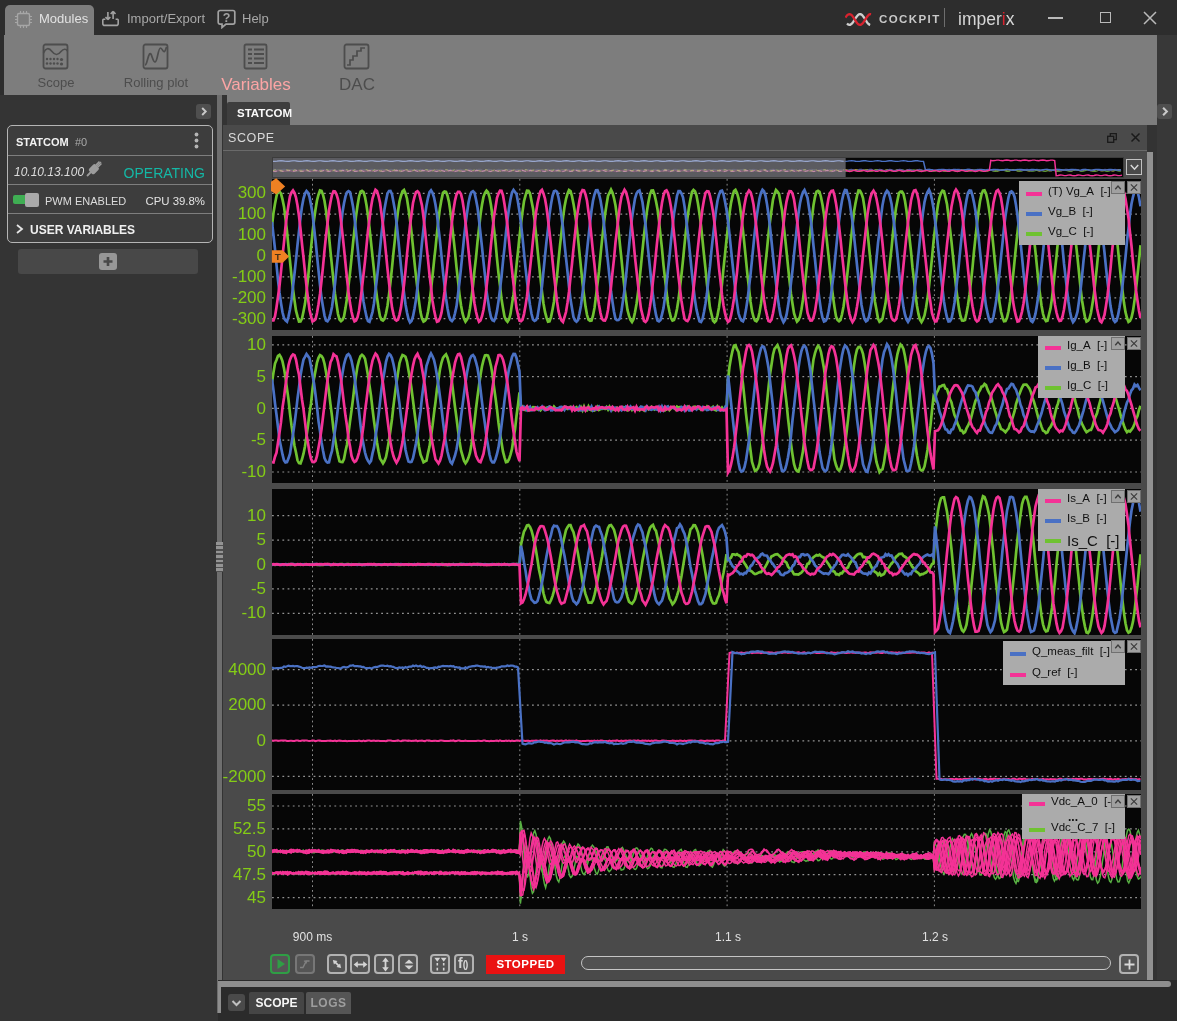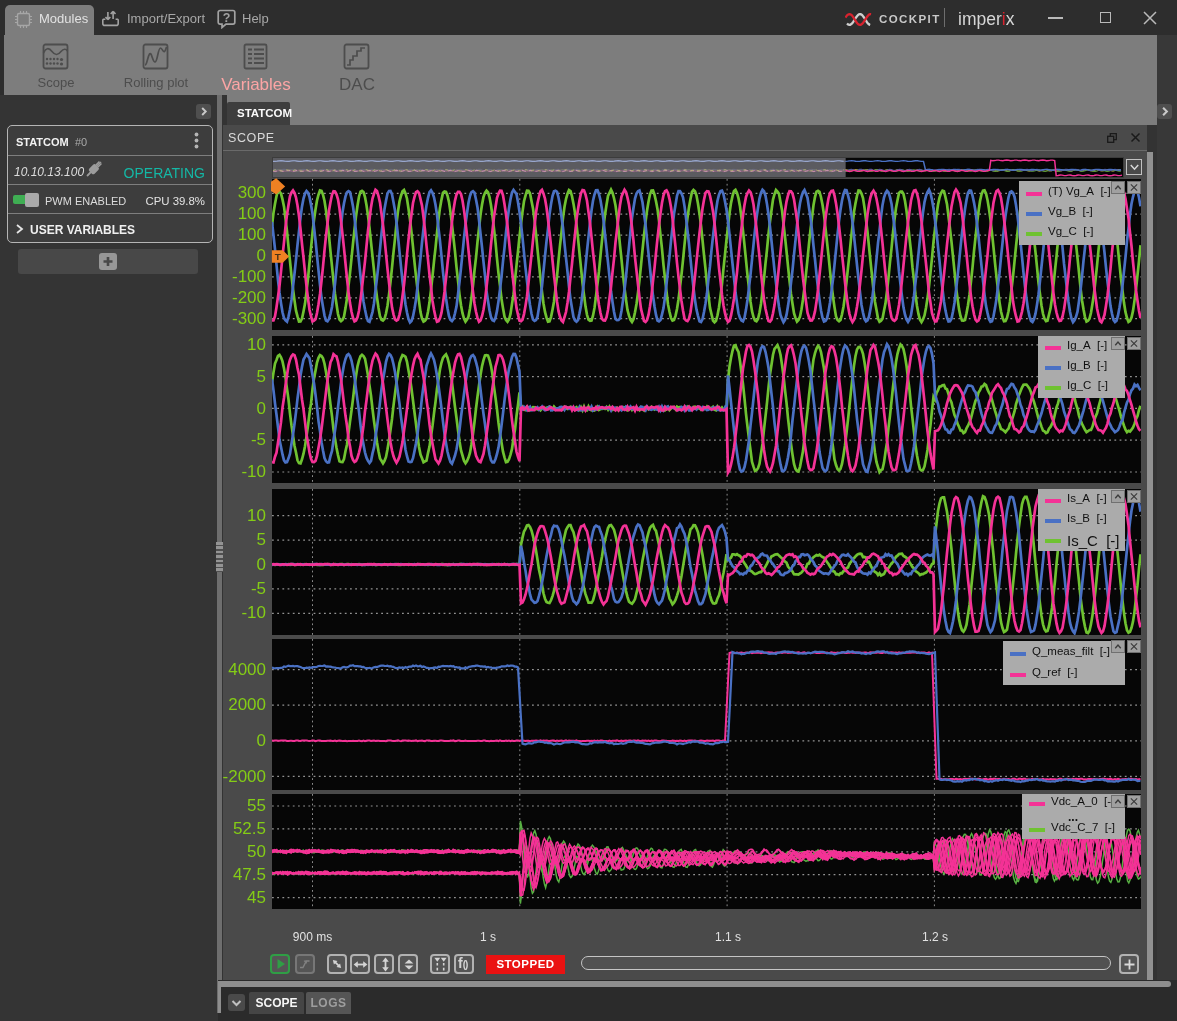--- a/index.html
+++ b/index.html
@@ -325,21 +325,21 @@
 <div class="sw" style="left:1029px;top:828px;background:#6fc231"></div>
 <div class="lrow" style="left:1051px;top:821px;font-size:11.5px;color:#101010">Vdc_C_7&nbsp; [-]</div>
 <svg class="pbtn abs" style="left:1111px;top:795px" width="14" height="14" viewBox="0 0 14 14" fill="none" stroke="#3c3c3c" stroke-width="1.7">
     <path d="M3.5 9.2 7 5.2 10.5 9.2"></path>
   </svg>
 <svg class="pbtn abs" style="left:1127px;top:795px" width="14" height="14" viewBox="0 0 14 14" stroke="#3c3c3c" stroke-width="1.5">
     <path d="M3 3l8 8M11 3l-8 8"></path>
   </svg>
 <div class="abs" style="left:1068px;top:810px;font-size:12px;font-weight:bold;color:#101010">...</div>
 <div class="tlbl" style="left:272.5px;top:930px;width:80px;text-align:center">900 ms</div>
-<div class="tlbl" style="left:480px;top:930px;width:80px;">1 s</div>
+<div class="tlbl" style="left:480px;top:930px;width:80px;text-align:center">1 s</div>
 <div class="tlbl" style="left:688px;top:930px;width:80px;text-align:center">1.1 s</div>
 <div class="tlbl" style="left:895px;top:930px;width:80px;text-align:center">1.2 s</div>
 <div class="tbtn" style="left:270px;top:954px;border-color:#2f9e45"></div>
 <svg class="abs" style="left:276px;top:958px" width="10" height="12" viewBox="0 0 10 12">
     <path d="M1.5 1 9 6 1.5 11Z" fill="#2f9e45"></path>
   </svg>
 <div class="tbtn" style="left:295px;top:954px;border-color:#777"></div>
 <svg class="abs" style="left:299px;top:958px" width="12" height="12" viewBox="0 0 12 12" fill="none" stroke="#828282" stroke-width="1.4">
 <path d="M1 9.5h3L7.3 3h3.2"></path>
     <path d="M4.9 3.2h2.4M7.3 3v2.6" stroke-width="1.2"></path>

